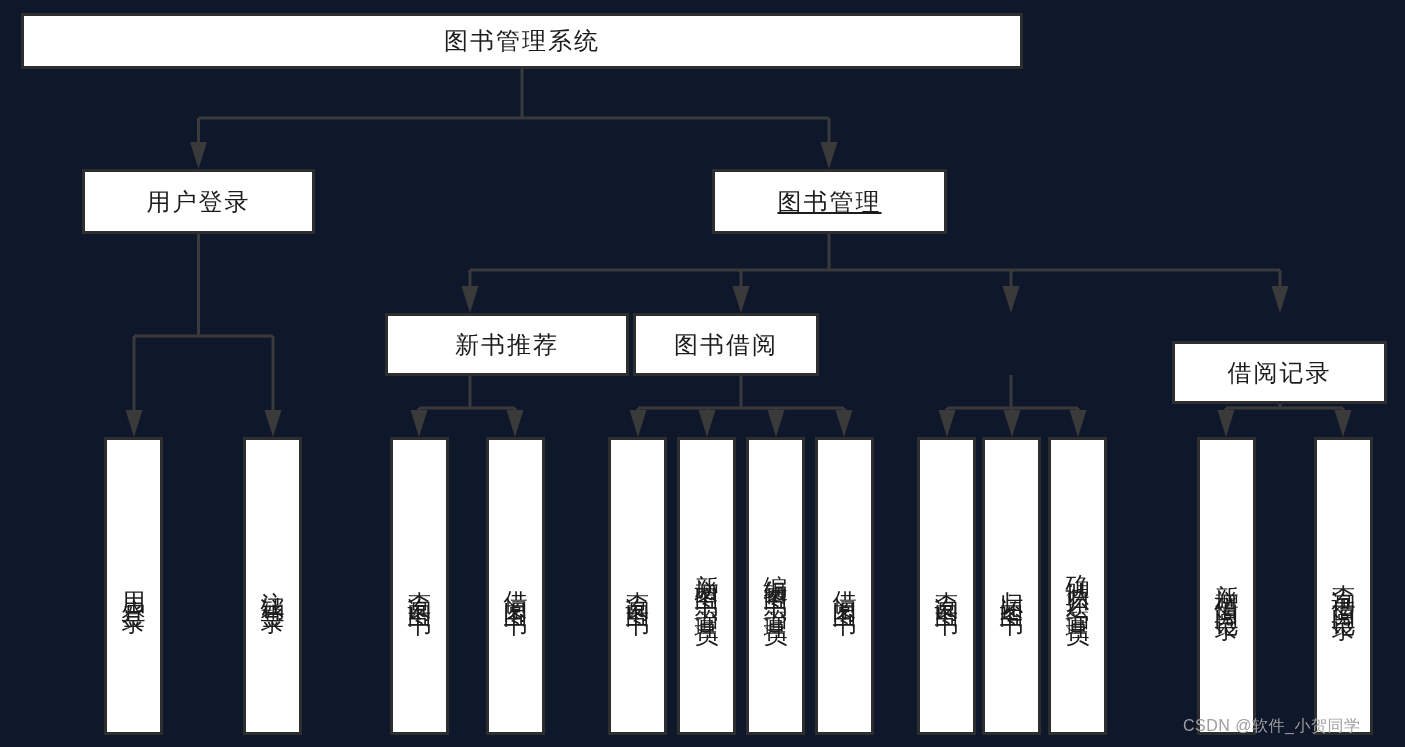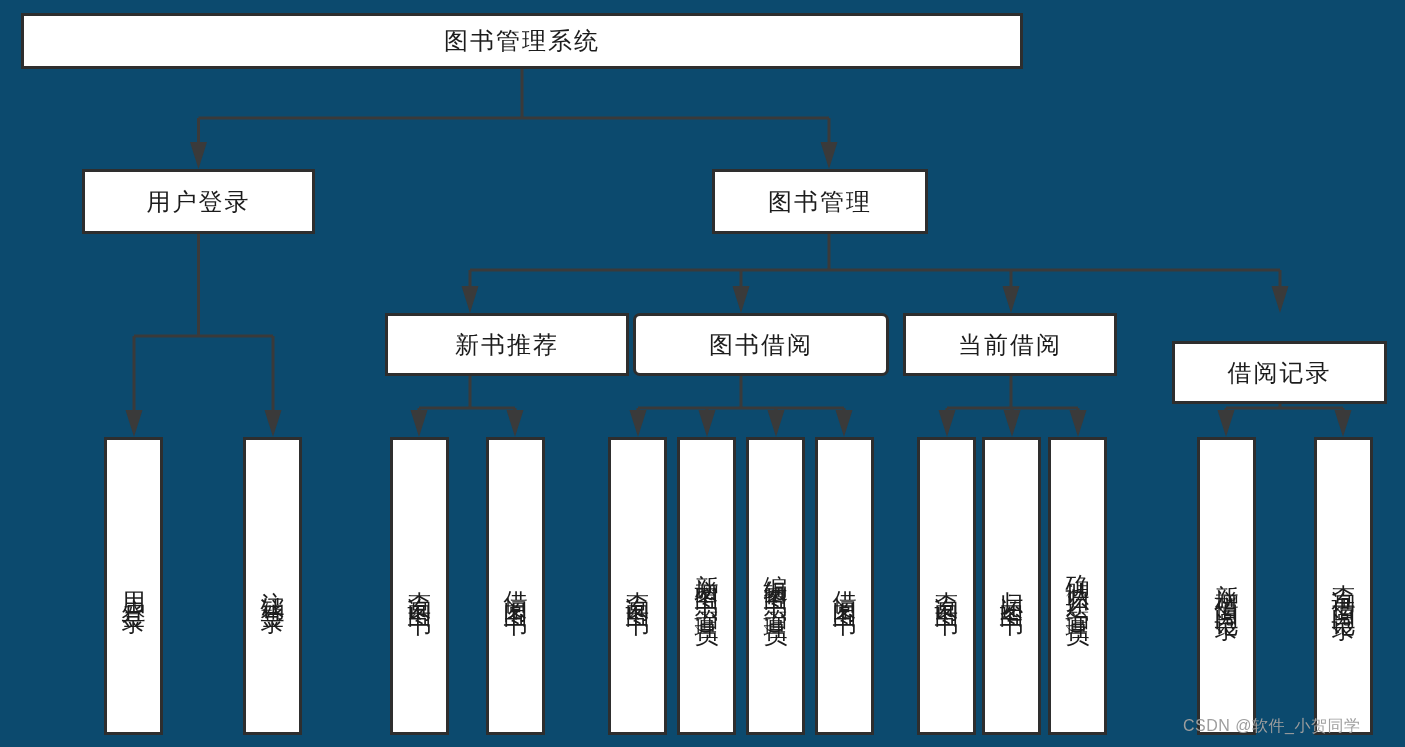--- a/index.html
+++ b/index.html
@@ -1,20 +1,20 @@
 <!DOCTYPE html>
 <html><head>
 <meta charset="utf-8">
 <style>
   html, body { margin: 0; padding: 0; background: #ffffff; }
   #canvas {
     position: relative;
     width: 1405px;
     height: 747px;
-    background: #0c4a6e;
+    background: #0f172a;
     overflow: hidden;
     font-family: "Liberation Sans", "DejaVu Sans", sans-serif;
     color: #1c1c1c;
   }
   #connectors {
     position: absolute;
     left: 0; top: 0;
     width: 1405px; height: 747px;
   }
   .node {
@@ -27,23 +27,23 @@
     justify-content: center;
     font-size: 24px;
     letter-spacing: 2px;
     color: #1c1c1c;
     white-space: nowrap;
   }
   .root  { left: 21px;  top: 13px;  width: 1002px; height: 56px; }
   .lvl2  { top: 169px; height: 65px; }
   .lvl3  { top: 313px; height: 63px; }
   .n-user-login    { left: 82px;   width: 233px; }
-  .n-book-mgmt     { left: 712px;  width: 216px; }
+  .n-book-mgmt     { left: 712px;  width: 235px; text-decoration: underline; }
   .n-new-book      { left: 385px;  width: 244px; }
-  .n-book-borrow   { left: 633px;  width: 256px; border-radius: 7px; }
+  .n-book-borrow   { left: 633px;  width: 186px; }
   .n-cur-borrow    { left: 903px;  width: 214px; }
   .n-borrow-rec    { left: 1172px; width: 215px; margin-top: 28px; }
   .leaf {
     position: absolute;
     box-sizing: border-box;
     top: 437px;
     width: 59px;
     height: 298px;
     background: #ffffff;
     border: 3px solid #2e2e2e;
@@ -113,21 +113,20 @@
     </g>
   </svg>
 
   <div class="node root">图书管理系统</div>
 
   <div class="node lvl2 n-user-login">用户登录</div>
   <div class="node lvl2 n-book-mgmt">图书管理</div>
 
   <div class="node lvl3 n-new-book">新书推荐</div>
   <div class="node lvl3 n-book-borrow">图书借阅</div>
-  <div class="node lvl3 n-cur-borrow">当前借阅</div>
   <div class="node lvl3 n-borrow-rec">借阅记录</div>
 
   <div class="leaf" style="left:104px">用户登录</div>
   <div class="leaf" style="left:243px">注销登录</div>
 
   <div class="leaf" style="left:390px">查询图书</div>
   <div class="leaf" style="left:486px">借阅图书</div>
 
   <div class="leaf" style="left:608px">查询图书</div>
   <div class="leaf" style="left:677px">新增图书（管理员）</div>

